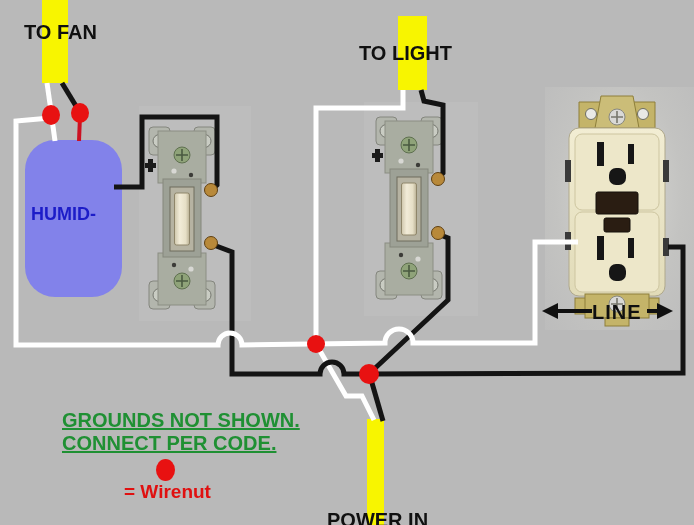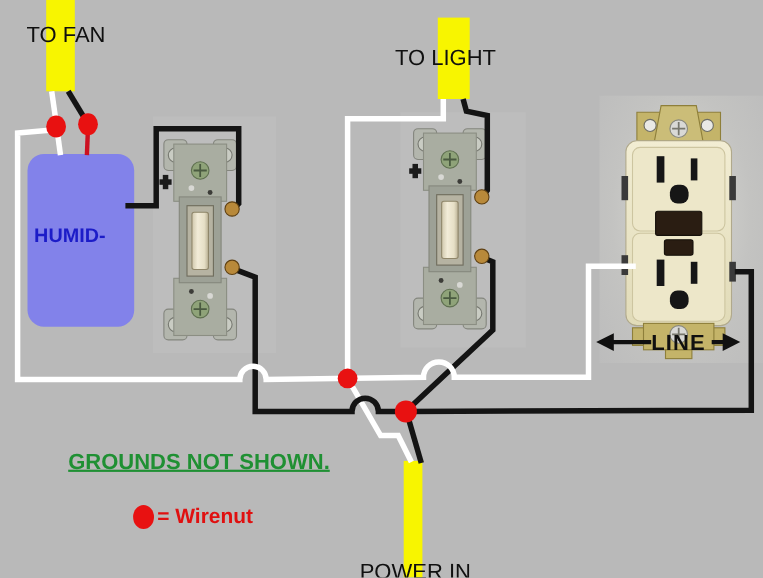--- a/index.html
+++ b/index.html
@@ -5,38 +5,38 @@
   html,body{margin:0;padding:0;}
   body{
     width:694px;height:525px;position:relative;overflow:hidden;
     background:var(--background,#b9b9b9);
     font-family:"Liberation Sans",sans-serif;
   }
   .cable{position:absolute;background:var(--cable-yellow,#f8f800);}
   .photo-bg{position:absolute;background:#bdbdbd;}
   #gfci-photo-bg{background:radial-gradient(ellipse at 50% 45%, #d8d8d4 0%, #c3c3c1 60%, #bcbcbc 100%);}
   .main-label{
-    position:absolute;font-weight:normal;font-size:20px;color:#101010;
+    position:absolute;font-weight:bold;font-size:20px;color:#101010;
     white-space:nowrap;letter-spacing:0px;
   }
   #humidistat{
     position:absolute;left:25px;top:140px;width:97px;height:157px;
-    border-radius:15px;background:var(--humidistat-fill,#8282ea);
+    border-radius:30px;background:var(--humidistat-fill,#8282ea);
     color:var(--humidistat-text,#1c1cc8);
     font-weight:bold;font-size:18px;line-height:22px;
     padding:63px 0 0 6px;box-sizing:border-box;
   }
   #grounds-note{
     position:absolute;left:62px;top:409px;
     color:var(--note-green,#1f9033);
     font-weight:bold;font-size:20px;line-height:23px;white-space:nowrap;text-decoration:underline;
   }
   #wirenut-legend{
     position:absolute;left:121px;top:459px;height:22px;
-    display:flex;align-items:center;
+    display:flex;align-items:center;flex-direction:column;
   }
   #legend-dot{
     width:19px;height:22px;border-radius:50%;
     background:var(--wirenut-red,#e81111);flex:0 0 auto;
   }
   #legend-text{
     color:var(--legend-red,#e01010);font-weight:bold;font-size:19px;
     margin-left:3px;white-space:nowrap;
   }
   #line-label{
@@ -181,18 +181,19 @@
     <ellipse cx="369" cy="374" rx="10" ry="10" fill="#e81111"></ellipse>
   </svg>
 
 <div class="main-label" style="left:24px;top:21px;">TO FAN</div>
 <div class="main-label" style="left:359px;top:42px;">TO LIGHT</div>
 <div class="main-label" style="left:327px;top:464px;margin-top:45px;">POWER IN</div>
 <div id="line-label">LINE</div>
 
 <div id="grounds-note">
   <div>GROUNDS NOT SHOWN.</div>
+  <div>CONNECT PER CODE.</div>
 </div>
 
 <div id="wirenut-legend">
   <span id="legend-dot"></span>
   <span id="legend-text">= Wirenut</span>
 </div>
 
 </body></html>

